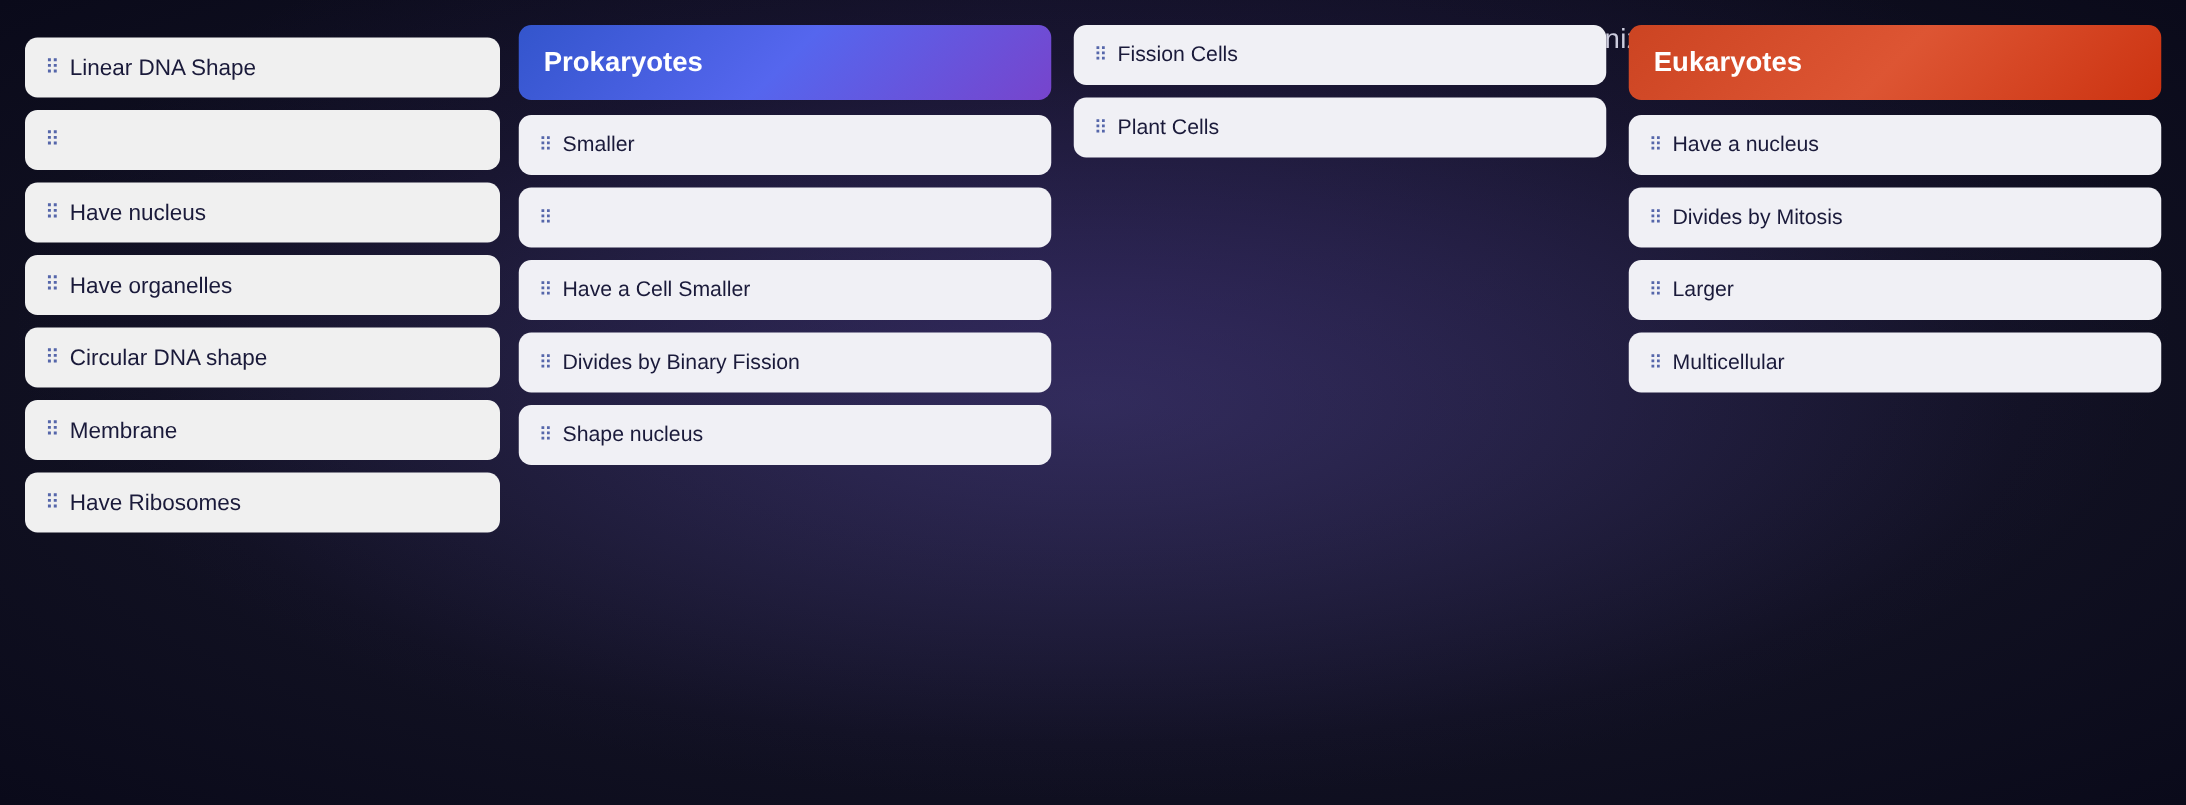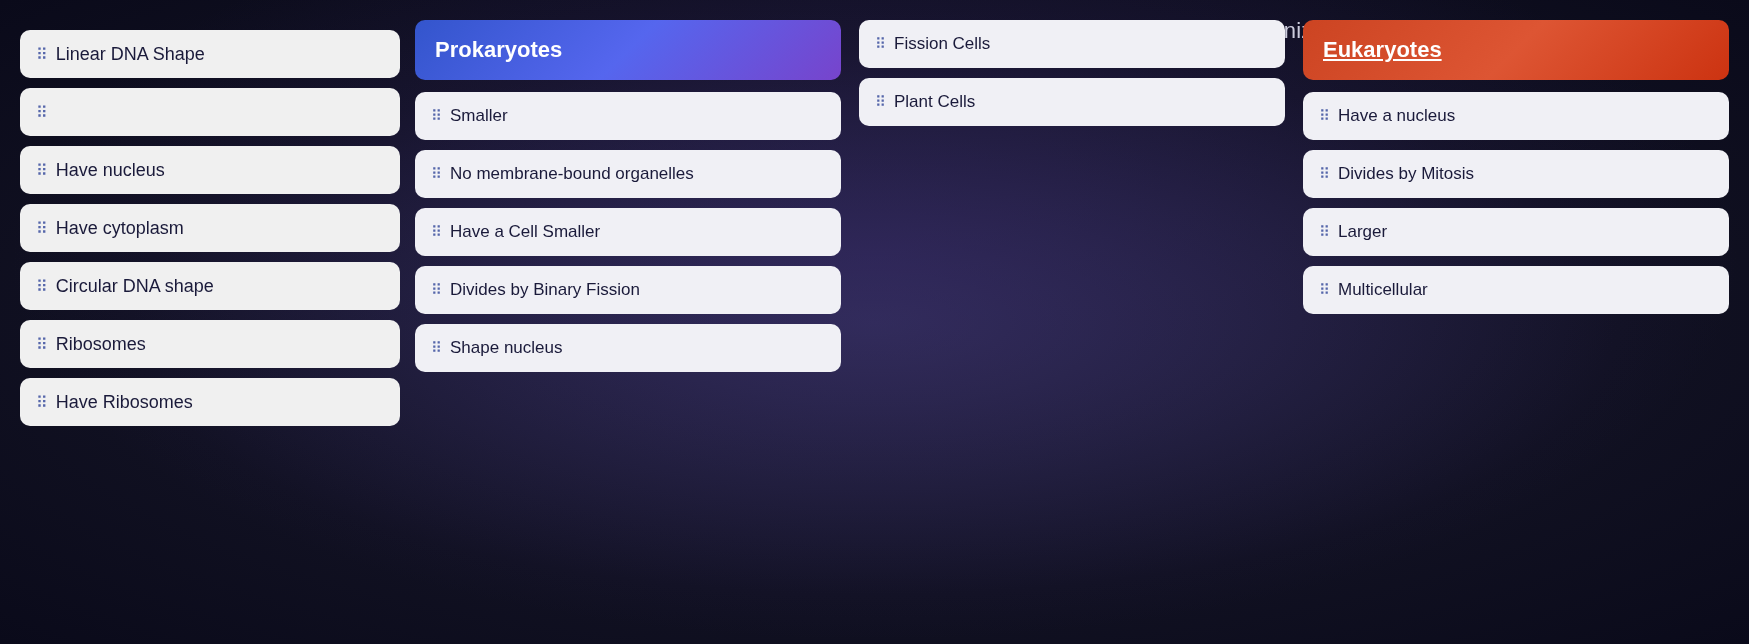--- a/index.html
+++ b/index.html
@@ -99,21 +99,20 @@
       background: linear-gradient(135deg, #3355cc 0%, #5566ee 50%, #7744cc 100%);
       text-align: right;
     }
 
     .header-both {
       background: linear-gradient(135deg, #2244aa 0%, #3355bb 50%, #5566cc 100%);
     }
 
     .header-eukaryotes {
       background: linear-gradient(135deg, #cc4422 0%, #dd5533 50%, #cc3311 100%);
-      text-decoration: underline;
     }
 
     .drop-zone {
       display: flex;
       flex-direction: column;
       gap: 10px;
       flex: 1;
     }
 
     .category-item {
@@ -149,48 +148,47 @@
     </div>
     <div class="drag-item">
       <span class="drag-handle">⠿</span>
     </div>
     <div class="drag-item">
       <span class="drag-handle">⠿</span>
       <span>Have nucleus</span>
     </div>
     <div class="drag-item">
       <span class="drag-handle">⠿</span>
-      <span>Have cytoplasm</span>
+      <span>Have organelles</span>
     </div>
     <div class="drag-item">
       <span class="drag-handle">⠿</span>
       <span>Circular DNA shape</span>
     </div>
     <div class="drag-item">
       <span class="drag-handle">⠿</span>
-      <span>Ribosomes</span>
+      <span>Membrane</span>
     </div>
     <div class="drag-item">
       <span class="drag-handle">⠿</span>
       <span>Have Ribosomes</span>
     </div>
   </div>
 
 <div class="columns-area">
 
 <div class="category-column">
       <div class="category-header header-prokaryotes">Prokaryotes</div>
       <div class="drop-zone">
         <div class="category-item">
           <span class="drag-handle">⠿</span>
           <span>Smaller</span>
         </div>
         <div class="category-item being-dragged">
           <span class="drag-handle">⠿</span>
-          <span>No membrane-bound organelles</span>
         </div>
         <div class="category-item">
           <span class="drag-handle">⠿</span>
           <span>Have a Cell Smaller</span>
         </div>
         <div class="category-item">
           <span class="drag-handle">⠿</span>
           <span>Divides by Binary Fission</span>
         </div>
         <div class="category-item">

